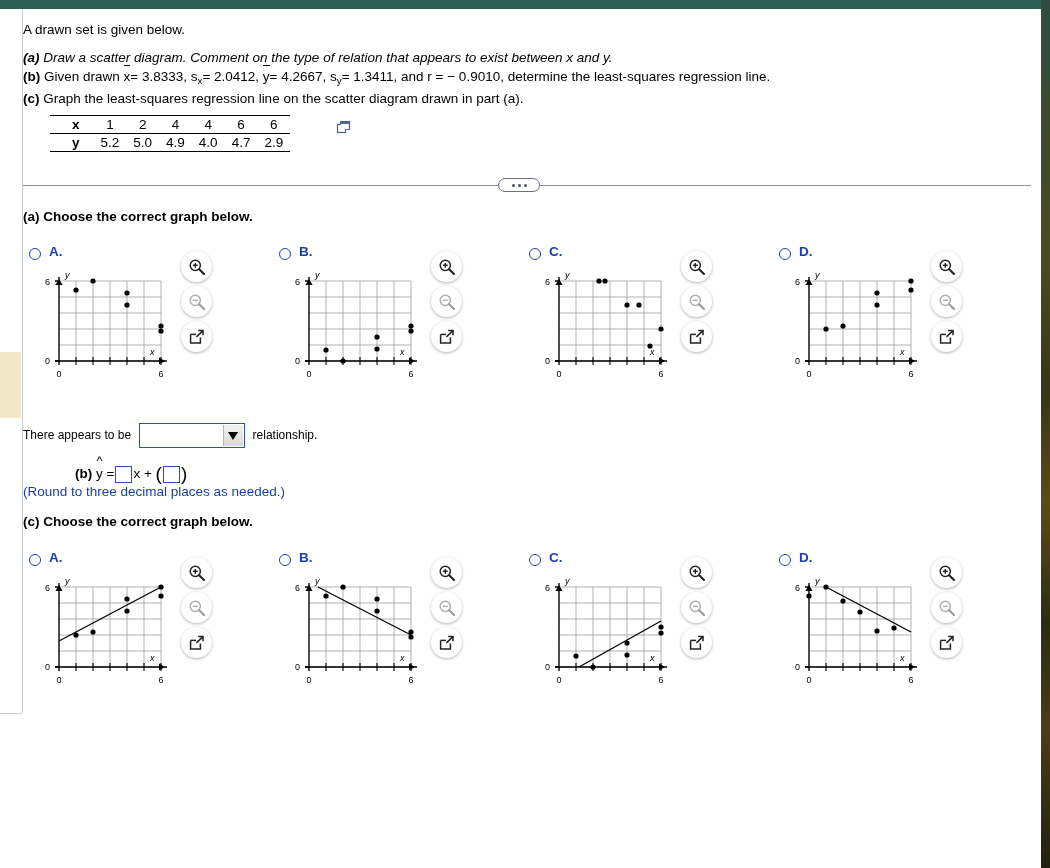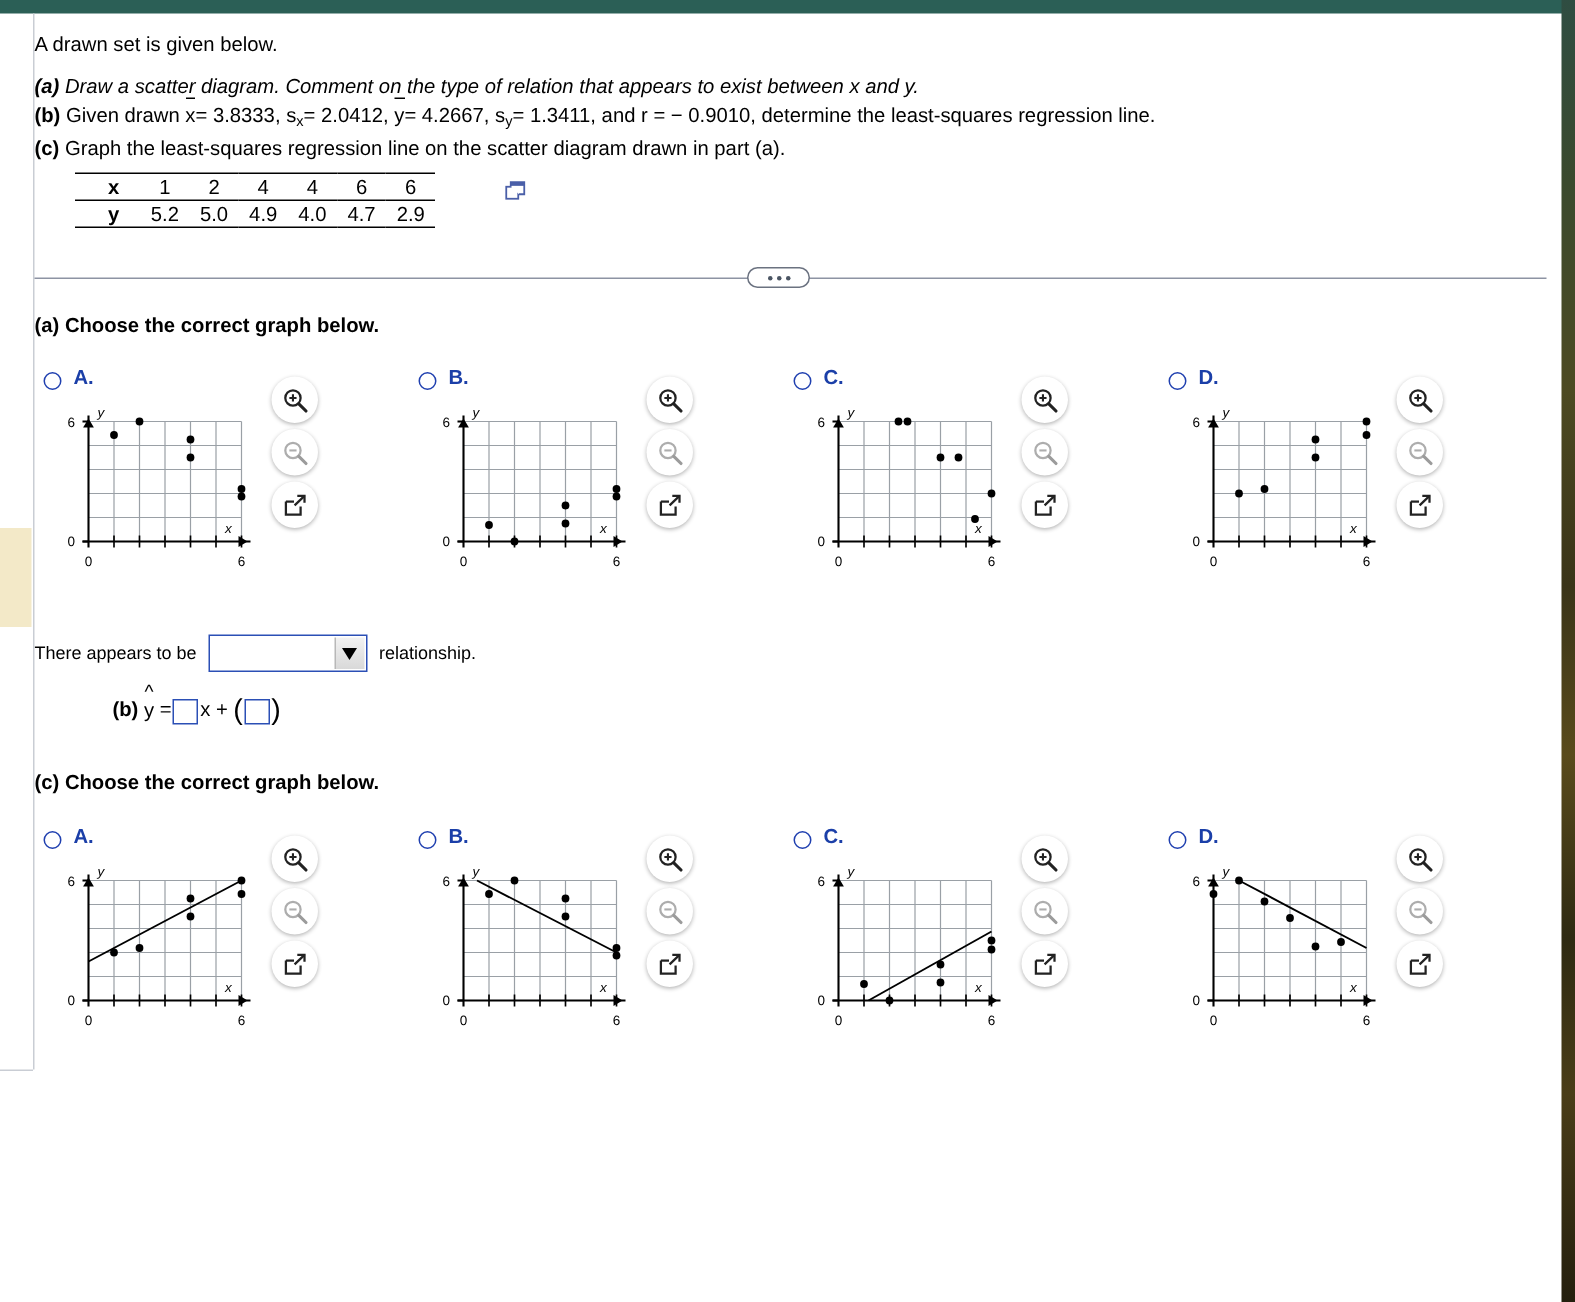--- a/index.html
+++ b/index.html
@@ -442,20 +442,21 @@
     </span>
     <span class="txt">relationship.</span>
   </div>
 
   <div id="eq-row">
     <b>(b)</b>
     <span class="hatvar">y</span>
     <span>=</span><span class="ansbox"></span><span>x +</span>
     <span class="paren">(</span><span class="ansbox"></span><span class="paren">)</span>
   </div>
+  <div id="round-note">(Round to three decimal places as needed.)</div>
 
   <div class="section-label" style="left:0px; top:505px;">(c) Choose the correct graph below.</div>
 
   <div class="choice" style="left:0px; top:542px;">
     <div class="radio"></div>
     <div class="letter">A.</div>
     <div class="plot">
       <svg viewBox="0 0 140 120" width="140" height="120">
         <g stroke="#9aa0a6" stroke-width="0.8">
           <path d="M22 12 H124 M22 28 H124 M22 44 H124 M22 60 H124 M22 76 H124 M22 92 H124"></path>

